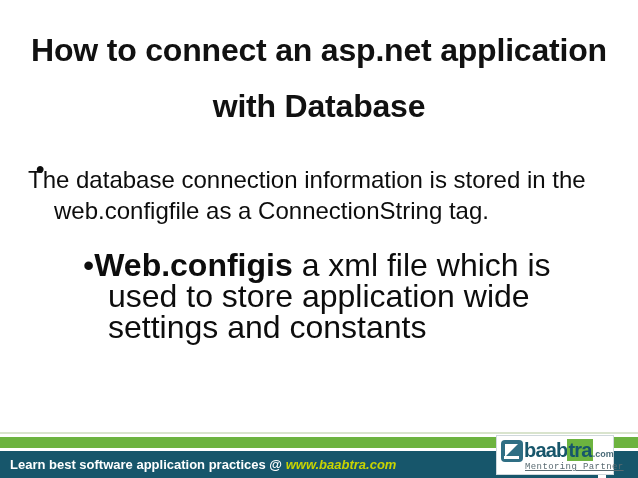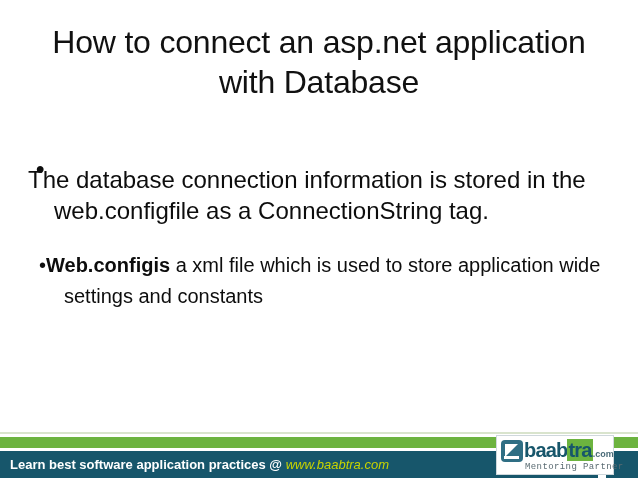--- a/index.html
+++ b/index.html
@@ -20,23 +20,23 @@
   }
 
   
   .title {
     position: absolute;
     left: 22px;
     top: 22px;
     width: 594px;
     text-align: center;
     font-size: 32px;
-    line-height: 40px;
+    line-height: 56px;
     color: #111111;
-    font-weight: 400;
+    font-weight: 700;
     letter-spacing: -0.2px;
   }
 
   
   .body {
     position: absolute;
     left: 0px;
     top: 153px;
     width: 620px;
   }
@@ -71,22 +71,23 @@
     text-indent: -26px;
     font-size: 24px;
     line-height: 31px;
     margin-bottom: 24px;
   }
 
   
   .b2 {
     padding-left: 64px;
     text-indent: -25px;
-    font-size: 20px;
+    font-size: 32px;
     line-height: 31px;
+    margin-left: 44px;
   }
   .b2 b { font-weight: bold; }
 
   
   .footer-hairline {
     position: absolute;
     left: 0;
     top: 432px;
     width: 638px;
     height: 2px;
@@ -117,21 +118,21 @@
     height: 27px;
     line-height: 27px;
     font-size: 13px;
     font-weight: bold;
     color: #ffffff;
     white-space: nowrap;
   }
   .footer-text .url {
     color: #c9d400;
     font-style: italic;
-    font-weight: normal;
+    font-weight: bold;
   }
 
   
   .logo {
     position: absolute;
     left: 496px;
     top: 435px;
     width: 118px;
     height: 40px;
     background: #ffffff;
@@ -187,20 +188,21 @@
   }
   .logo-tag {
     position: absolute;
     left: 28px;
     top: 26px;
     font-family: "Liberation Mono", monospace;
     font-size: 9px;
     color: #5a6b72;
     letter-spacing: 0.4px;
     white-space: nowrap;
+    text-decoration: underline;
   }
 </style>
 </head>
 <body>
 
 <div id="slide">
 
   <div class="title">How to connect an asp.net application with Database</div>
 
   <div class="body">

